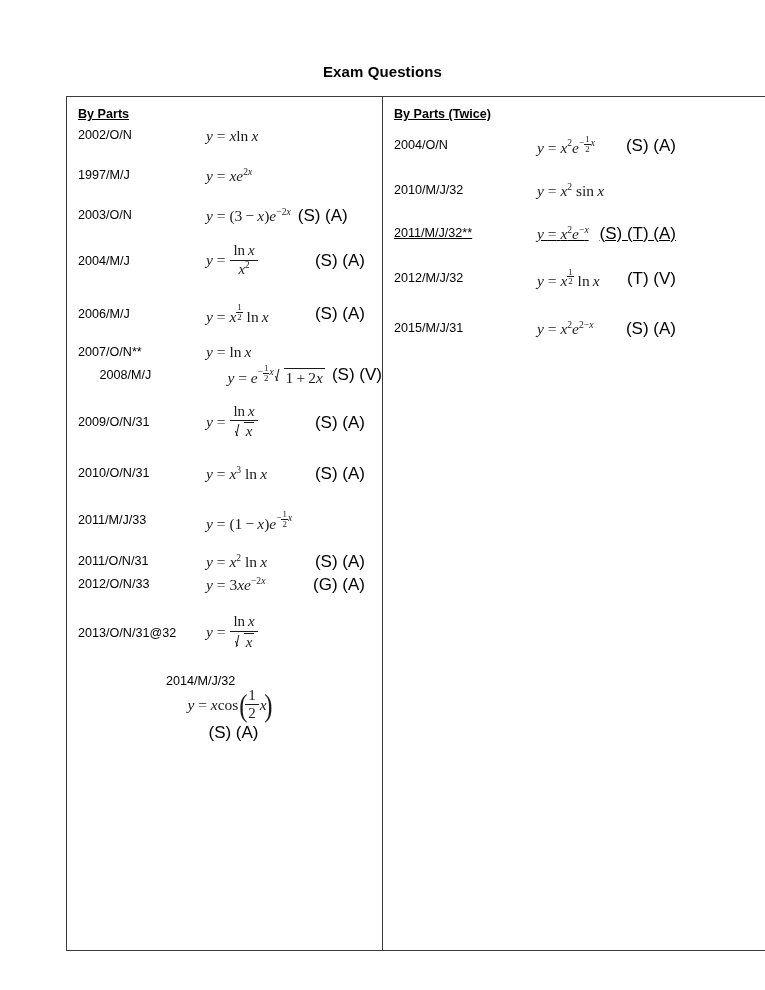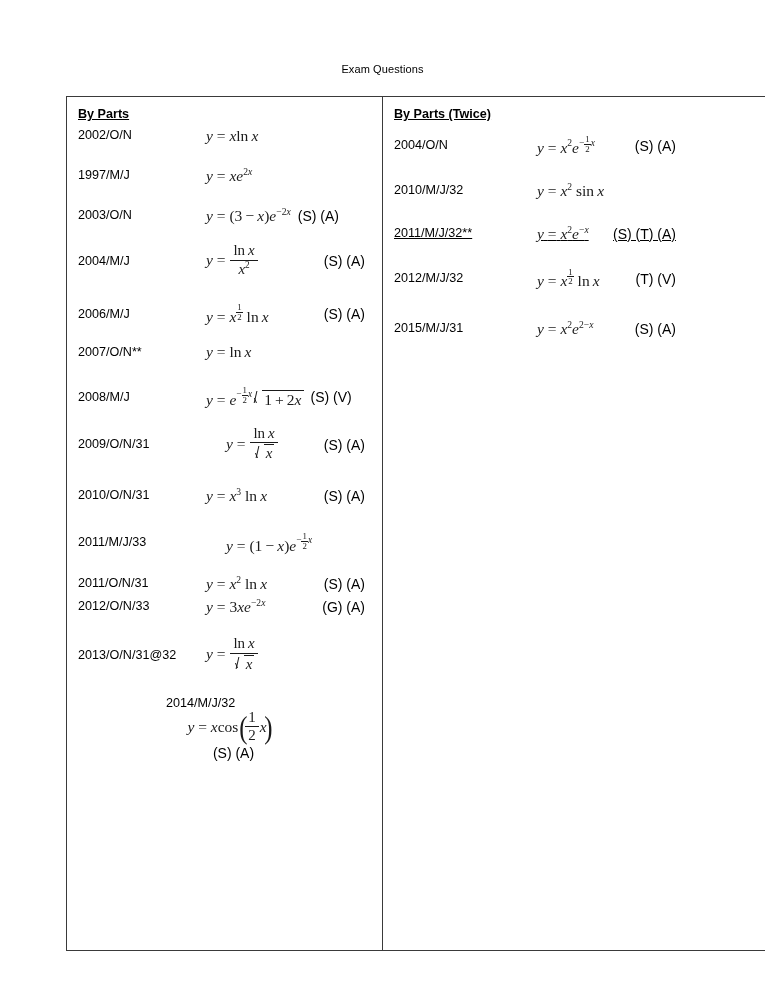--- a/index.html
+++ b/index.html
@@ -16,22 +16,22 @@
     overflow: hidden;
   }
 
   
   .page-title {
     position: absolute;
     top: 63px;
     left: 0;
     width: 765px;
     text-align: center;
-    font-size: 11px;
-    font-weight: normal;
+    font-size: 15px;
+    font-weight: bold;
     letter-spacing: 0.1px;
   }
 
   
   .qtable {
     position: absolute;
     left: 66px;
     top: 96px;
     width: 756px;
     height: 855px;
@@ -85,21 +85,21 @@
     flex: 0 0 auto;
     font-family: "Liberation Serif", "DejaVu Serif", serif;
     font-size: 15.5px;
     font-style: italic;
     line-height: 1;
     white-space: nowrap;
     color: #1a1a1a;
   }
   .qtags {
     flex: 0 0 auto;
-    font-size: 14px;
+    font-size: 17px;
     white-space: nowrap;
     font-family: "Liberation Sans", sans-serif;
     font-style: normal;
     color: #000;
   }
   .qcol-left .qtags { margin-left: auto; padding-right: 17px; }
   .qcol-right .qtags { margin-left: auto; padding-right: 23px; }
   
   .qrow.tag-tight .qtags { margin-left: 7px; padding-right: 0; }
 
@@ -258,39 +258,39 @@
       <span class="qformula"><span class="mathvar">y</span> <span class="mathop">=</span> <span class="mathvar">x</span><span class="supblock"><span class="tfrac"><span class="fnum">1</span><span class="fden">2</span></span></span> <span class="mathop">ln</span> <span class="mathvar">x</span></span>
       <span class="qtags">(S) (A)</span>
     </div>
 
     <div class="qrow" style="margin-top:15px;justify-content:space-between;">
       <span class="qcode">2007/O/N**</span>
       <span class="qformula"><span class="mathvar">y</span> <span class="mathop">=</span> <span class="mathop">ln</span> <span class="mathvar">x</span></span>
       <span class="qtags"></span>
     </div>
 
-    <div class="qrow tag-tight" style="margin-top:22px;">
+    <div class="qrow tag-tight" style="justify-content:flex-end;">
       <span class="qcode">2008/M/J</span>
       <span class="qformula"><span class="mathvar">y</span> <span class="mathop">=</span> <span class="mathvar">e</span><span class="expfrac"><span class="mathop">−</span><span class="tfrac"><span class="fnum">1</span><span class="fden">2</span></span><span class="mathvar">x</span></span><span class="radical"><span class="radicand"><span class="mathop">1</span> <span class="mathop">+</span> <span class="mathop">2</span><span class="mathvar">x</span></span></span></span>
       <span class="qtags">(S) (V)</span>
     </div>
 
-    <div class="qrow" style="margin-top:18px;gap:20px;">
+    <div class="qrow" style="margin-top:18px;">
       <span class="qcode">2009/O/N/31</span>
       <span class="qformula"><span class="mathvar">y</span> <span class="mathop">=</span> <span class="frac"><span class="fnum"><span class="mathop">ln</span> <span class="mathvar">x</span></span><span class="fden"><span class="radical"><span class="radicand"><span class="mathvar">x</span></span></span></span></span></span>
       <span class="qtags">(S) (A)</span>
     </div>
 
     <div class="qrow" style="margin-top:21px;">
       <span class="qcode">2010/O/N/31</span>
       <span class="qformula"><span class="mathvar">y</span> <span class="mathop">=</span> <span class="mathvar">x</span><sup class="sup"><span class="mathop">3</span></sup> <span class="mathop">ln</span> <span class="mathvar">x</span></span>
       <span class="qtags">(S) (A)</span>
     </div>
 
-    <div class="qrow" style="margin-top:24px;gap:20px;">
+    <div class="qrow" style="margin-top:24px;">
       <span class="qcode">2011/M/J/33</span>
       <span class="qformula"><span class="mathvar">y</span> <span class="mathop">=</span> <span class="mathop">(1</span> <span class="mathop">−</span> <span class="mathvar">x</span><span class="mathop">)</span><span class="mathvar">e</span><span class="expfrac"><span class="mathop">−</span><span class="tfrac"><span class="fnum">1</span><span class="fden">2</span></span><span class="mathvar">x</span></span></span>
       <span class="qtags"></span>
     </div>
 
     <div class="qrow" style="margin-top:18px;justify-content:flex-end;">
       <span class="qcode">2011/O/N/31</span>
       <span class="qformula"><span class="mathvar">y</span> <span class="mathop">=</span> <span class="mathvar">x</span><sup class="sup"><span class="mathop">2</span></sup> <span class="mathop">ln</span> <span class="mathvar">x</span></span>
       <span class="qtags">(S) (A)</span>
     </div>

